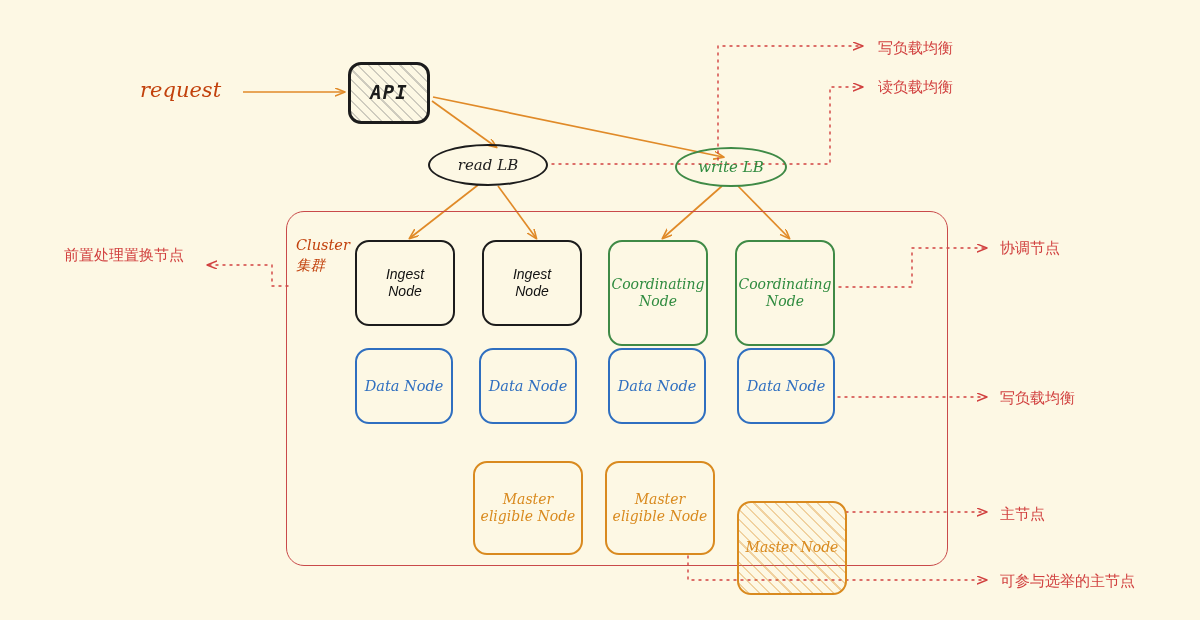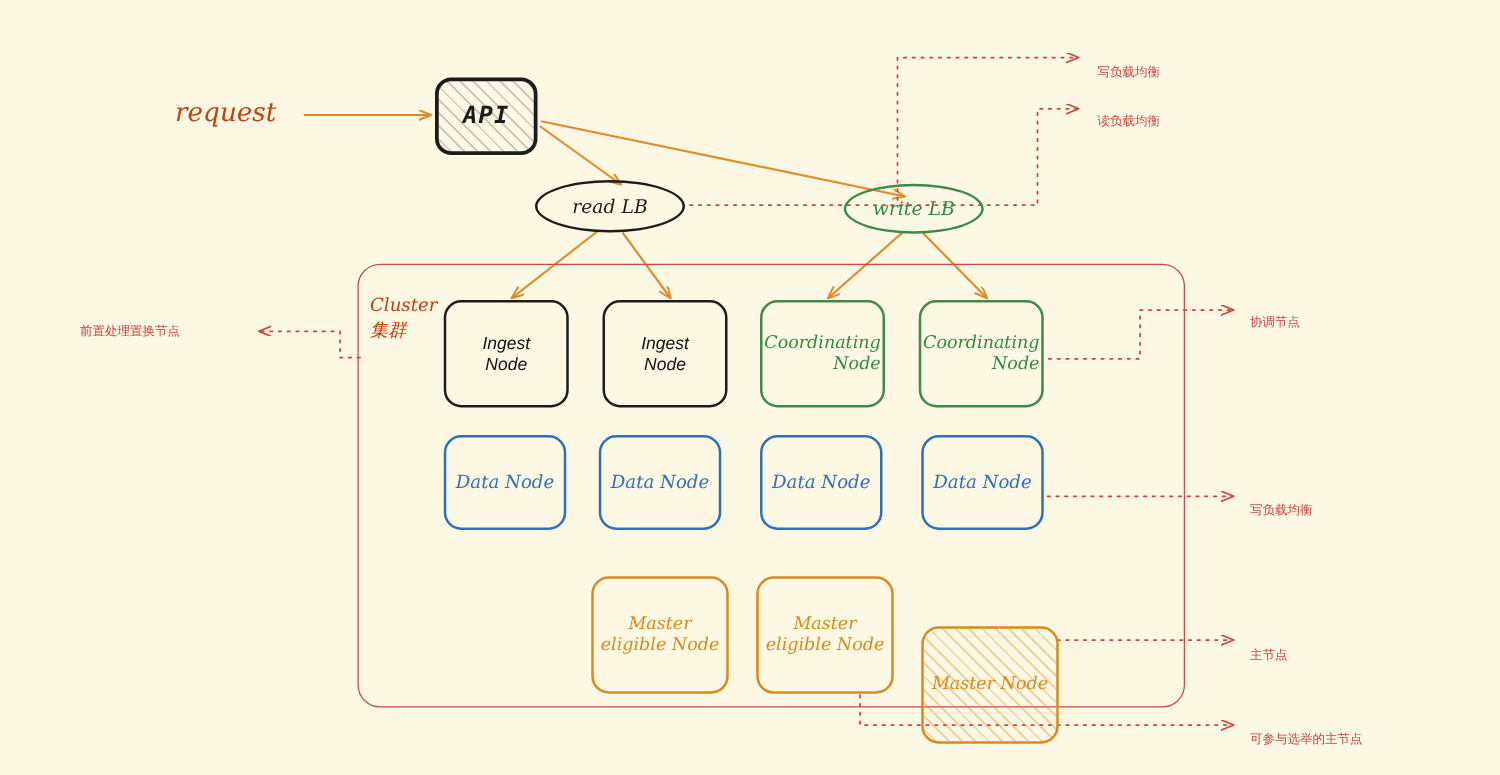--- a/index.html
+++ b/index.html
@@ -123,23 +123,22 @@
     top: 240px;
   }
   .coord {
     border-width: 2.2px;
     border-color: #3f8a46;
     border-radius: 14px;
     color: #2f8b3f;
     font-family: "DejaVu Serif", serif;
     font-style: italic;
     font-size: 14px;
-    width: 100px; height: 86px;
+    width: 100px; height: 106px;
     top: 240px;
-    text-align: right;
   }
   .data {
     border-width: 2.2px;
     border-color: #2f6fc0;
     border-radius: 14px;
     color: #2f6fc0;
     font-family: "DejaVu Serif", serif;
     font-style: italic;
     font-size: 14.5px;
     width: 98px; height: 76px;
@@ -163,25 +162,24 @@
       rgba(0,0,0,0) 6px,
       rgba(217,138,31,0.35) 6px,
       rgba(217,138,31,0.35) 7.5px
     );
   }
 
   
   .ann {
     position: absolute;
     color: #d1403f;
-    font-size: 10px;
+    font-size: 15px;
     font-family: "DejaVu Sans", sans-serif;
     white-space: nowrap;
     z-index: 3;
-    margin-top: 12px;
   }
 
   .request-label {
     position: absolute;
     left: 140px; top: 78px;
     color: #c2410c;
     font-family: "DejaVu Serif", serif;
     font-style: italic;
     font-size: 21px;
     z-index: 3;

